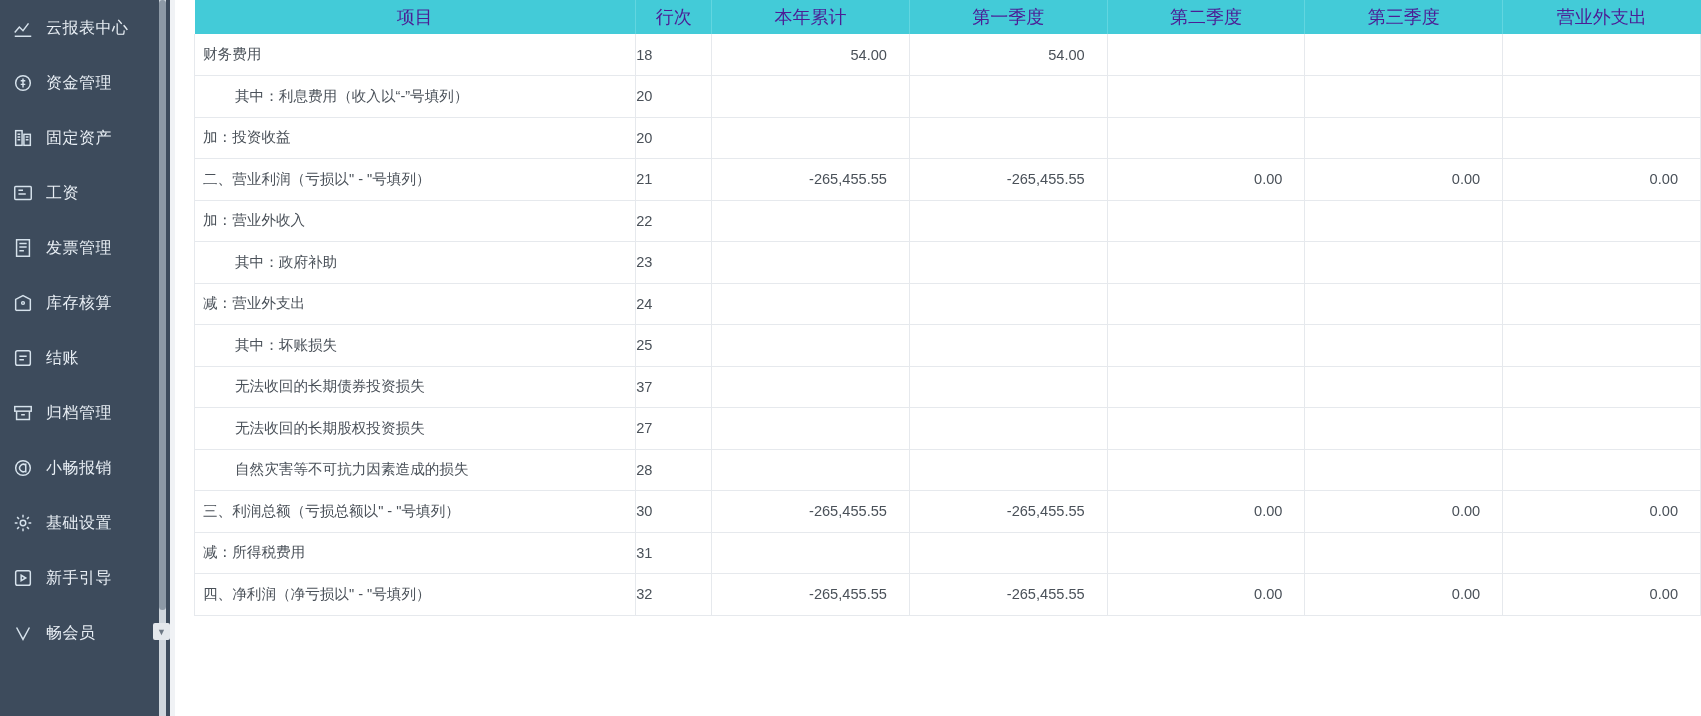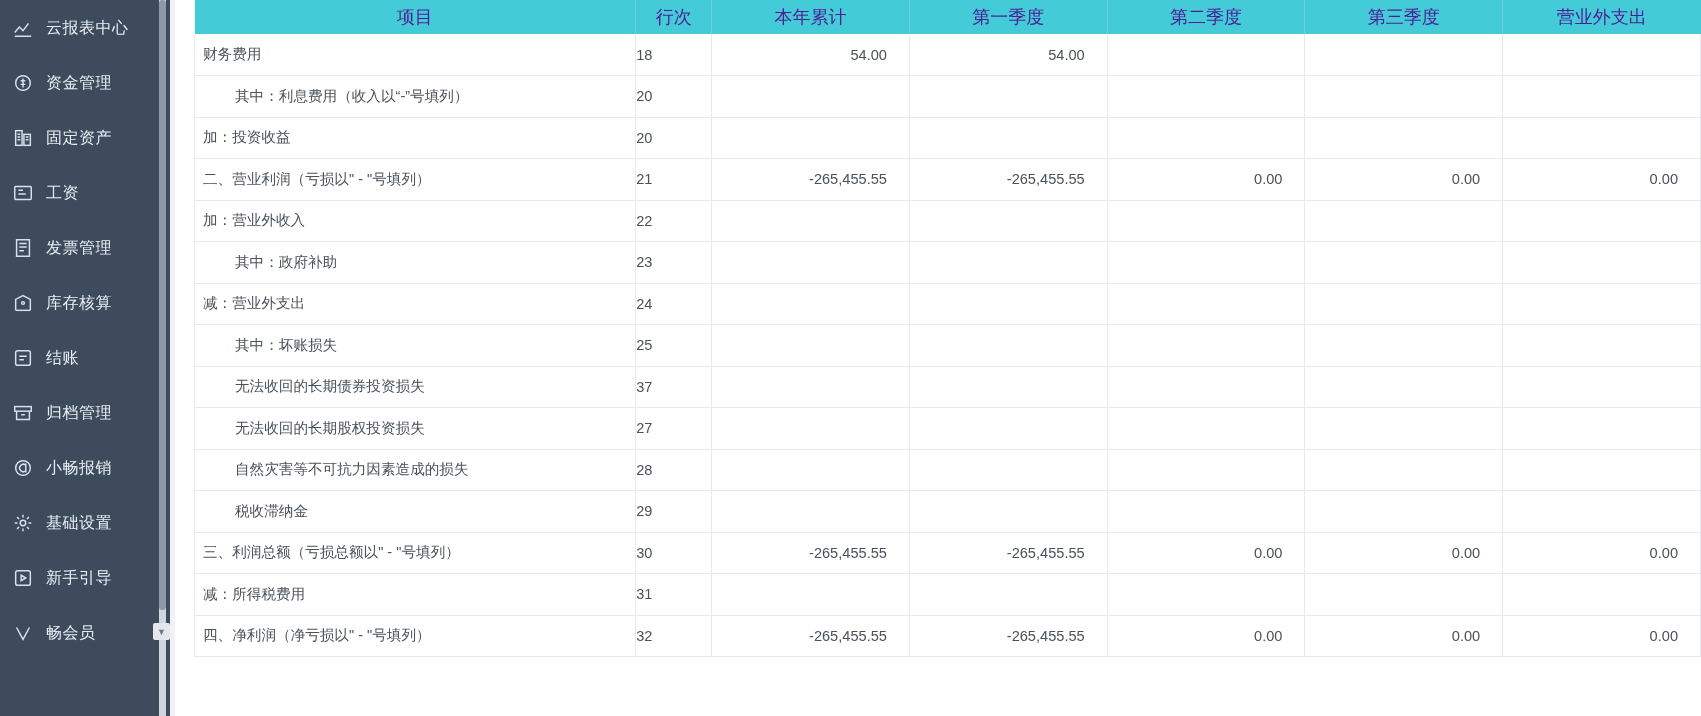--- a/index.html
+++ b/index.html
@@ -382,29 +382,20 @@
           <tr>
             <td class="c-item ind1">自然灾害等不可抗力因素造成的损失</td>
             <td class="c-row">28</td>
             <td class="c-num"></td>
             <td class="c-num"></td>
             <td class="c-num"></td>
             <td class="c-num"></td>
             <td class="c-num"></td>
           </tr>
           <tr>
-            <td class="c-item ind1">税收滞纳金</td>
-            <td class="c-row">29</td>
-            <td class="c-num"></td>
-            <td class="c-num"></td>
-            <td class="c-num"></td>
-            <td class="c-num"></td>
-            <td class="c-num"></td>
-          </tr>
-          <tr>
             <td class="c-item ind0">三、利润总额（亏损总额以" - "号填列）</td>
             <td class="c-row">30</td>
             <td class="c-num neg">-265,455.55</td>
             <td class="c-num neg">-265,455.55</td>
             <td class="c-num">0.00</td>
             <td class="c-num">0.00</td>
             <td class="c-num">0.00</td>
           </tr>
           <tr>
             <td class="c-item ind0">减：所得税费用</td>

